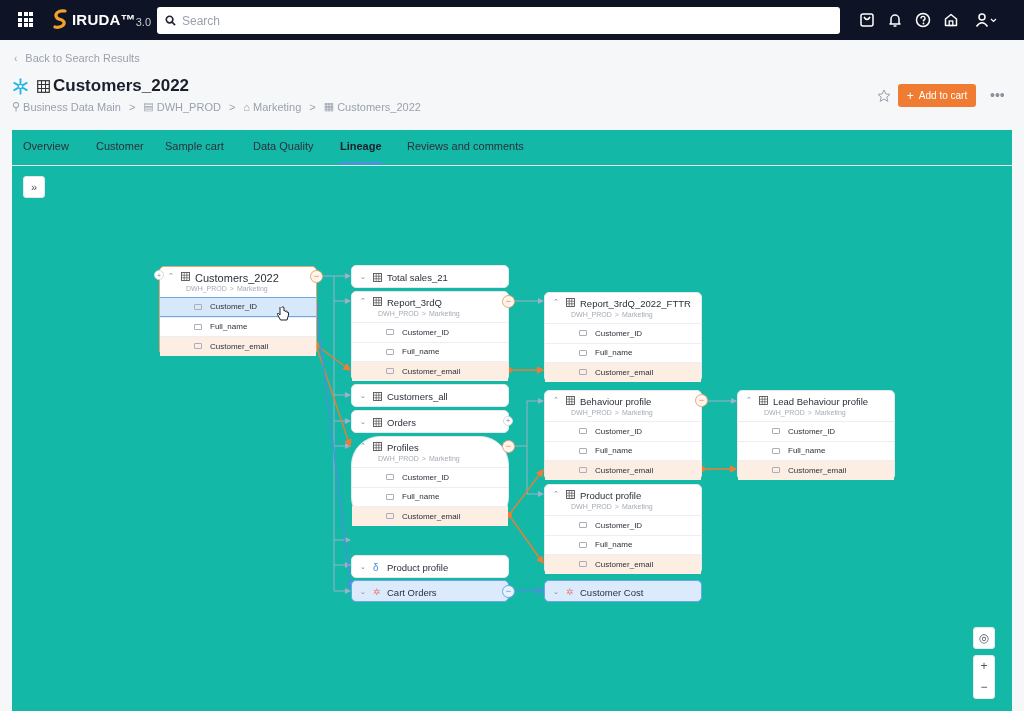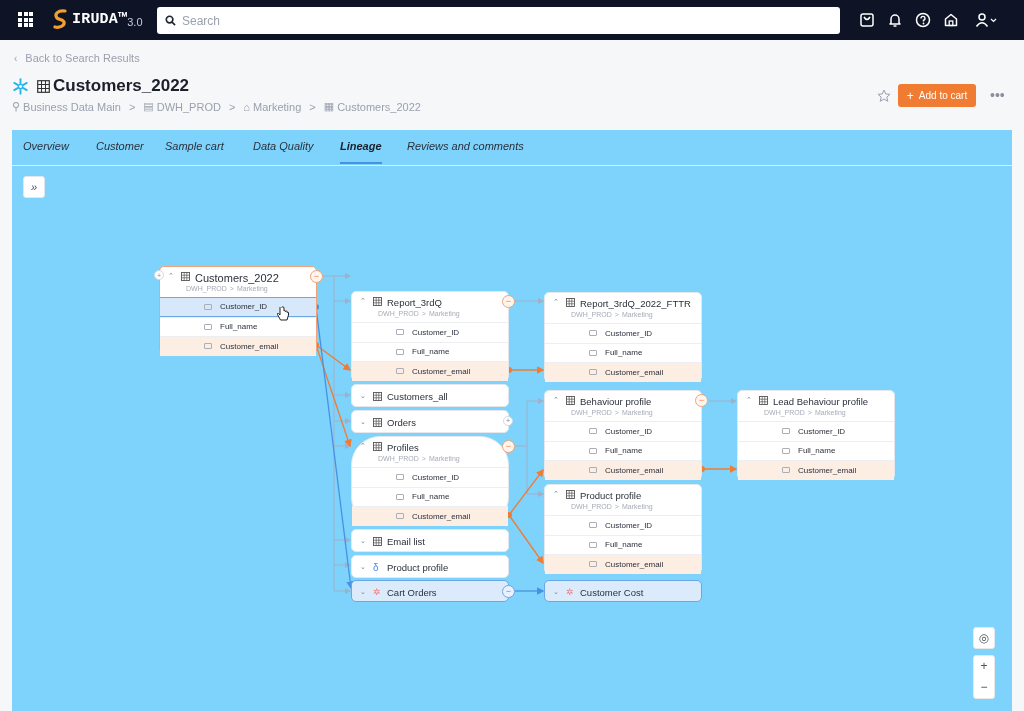--- a/index.html
+++ b/index.html
@@ -5,41 +5,41 @@
   * { box-sizing: border-box; margin: 0; padding: 0; }
   html, body { width: 1024px; height: 711px; overflow: hidden; }
   body { font-family: "Liberation Sans", sans-serif; background: #f6f7f9; color: #1f2430; position: relative; }
 
   
   .topbar { position: absolute; left: 0; top: 0; width: 1024px; height: 40px; background: #0e1426; display: flex; align-items: center; }
   .grid-icon { position: absolute; left: 18px; top: 12px; width: 15px; height: 15px; display: grid; grid-template-columns: repeat(3, 4px); grid-gap: 1.5px; }
   .grid-icon span { width: 4px; height: 4px; background: #fff; }
   .logo { position: absolute; left: 52px; top: 9px; display: flex; align-items: center; }
   .logo-mark { width: 16px; height: 20px; position: relative; }
-  .logo-text { color: #fff; font-weight: bold; font-size: 15px; margin-left: 4px; letter-spacing: 0.2px; font-family: Liberation Mono, monospace; }
+  .logo-text { color: #fff; font-weight: bold; font-size: 15px; margin-left: 4px; letter-spacing: 0.2px; }
   .logo-ver { color: #c7cbd6; font-size: 11px; margin-left: 0; margin-top: 6px; }
   .search { position: absolute; left: 157px; top: 7px; width: 683px; height: 27px; background: #fff; border-radius: 3px; display: flex; align-items: center; }
   .search svg { margin-left: 8px; }
   .search input { border: none; outline: none; font-family: "Liberation Sans", sans-serif; font-size: 12px; margin-left: 6px; width: 640px; color: #333; background: transparent; }
   .search input::placeholder { color: #9aa1ae; }
   .top-icon { position: absolute; top: 10px; width: 20px; height: 20px; display: flex; align-items: center; justify-content: center; }
 
   
   .back-link { position: absolute; left: 14px; top: 52px; font-size: 11px; color: #9aa1ae; display: flex; align-items: center; gap: 8px; }
   .title-row { position: absolute; left: 12px; top: 76px; display: flex; align-items: center; }
   .title { font-size: 17px; font-weight: bold; color: #1a1f2b; margin-left: 3px; }
   .crumbs { position: absolute; left: 12px; top: 100px; font-size: 11px; color: #9aa1ae; display: flex; align-items: center; gap: 6px; }
   .crumb { display: flex; align-items: center; gap: 3px; }
   .crumb-sep { margin: 0 2px; }
   .star { position: absolute; left: 877px; top: 89px; }
   .cart-btn { position: absolute; left: 898px; top: 84px; width: 78px; height: 23px; background: #f07c33; color: #fff; border-radius: 3px; font-size: 10px; display: flex; align-items: center; justify-content: center; gap: 5px; font-family: "Liberation Sans", sans-serif; border: none; }
   .more { position: absolute; left: 990px; top: 90px; color: #8a909c; font-size: 14px; letter-spacing: 0px; line-height: 10px; }
 
   
-  .panel { position: absolute; left: 12px; top: 130px; width: 1000px; height: 581px; background: #7dd3fc; font-style: italic; }
+  .panel { position: absolute; left: 12px; top: 130px; width: 1000px; height: 581px; background: #14b8a6; }
   .tabs { position: absolute; left: 0; top: 0; width: 1000px; height: 36px; border-bottom: 1px solid #e7e9ee; }
   .tab { position: absolute; top: 10px; font-size: 11px; color: #2b303b; }
   .tab.active { font-weight: bold; color: #1a1f2b; }
   .tab.active::after { content: ""; position: absolute; left: 0; right: 0; top: 22px; height: 2px; background: #4a90e2; }
   .expand-btn { position: absolute; left: 11px; top: 46px; width: 22px; height: 22px; border: 1px solid #e3e6eb; border-radius: 3px; background: #fff; color: #4a5060; font-size: 11px; display: flex; align-items: center; justify-content: center; }
 
   
   .canvas { position: absolute; left: 0; top: 0; width: 1024px; height: 711px; pointer-events: none; }
   .canvas * { pointer-events: auto; }
   svg.edges { position: absolute; left: 0; top: 0; pointer-events: none; }
@@ -47,21 +47,21 @@
   .node { position: absolute; background: #fff; border: 1px solid #e4e7ec; border-radius: 5px; font-size: 9.5px; color: #2b303b; }
   .node.source { border-color: #f0a476; }
   .node.selected { border-color: #6aa6e8; background: #dcebfb; }
   .node-head { position: relative; height: 22px; display: flex; align-items: center; padding-left: 8px; }
   .node.expanded .node-head { height: 30px; align-items: flex-start; padding-top: 5px; }
   .chev { font-size: 7px; color: #7a8090; width: 10px; }
   .tbl-icon { margin-left: 3px; margin-right: 5px; }
   .node-title { font-size: 9.5px; color: #2b303b; }
   .node.source .node-title { font-size: 11px; }
   .node-sub { position: absolute; left: 26px; top: 18px; font-size: 7px; color: #a6abb6; display: flex; align-items: center; gap: 3px; }
-  .col-row { height: 19.5px; border-top: 1px solid #eceef2; display: flex; align-items: center; padding-left: 44px; font-size: 8px; color: #2b303b; gap: 8px; }
+  .col-row { height: 19.5px; border-top: 1px solid #eceef2; display: flex; align-items: center; padding-left: 34px; font-size: 8px; color: #2b303b; gap: 8px; }
   .col-row.hl { background: #fdeee4; }
   .col-row.sel { background: #d8e8fb; border-top-color: #6aa6e8; border-bottom: 1px solid #6aa6e8; }
   .col-ico { width: 8px; height: 6px; border: 1px solid #a9aeb8; border-radius: 1px; }
   .collapse-dot { position: absolute; width: 13px; height: 13px; border-radius: 50%; border: 1px solid #f0a476; background: #fff5ef; display: flex; align-items: center; justify-content: center; font-size: 9px; color: #f07c33; line-height: 1; }
   .collapse-dot.blue { border-color: #6aa6e8; background: #e8f1fc; color: #4a90e2; }
   .collapse-dot.plus { border-color: #d6d9df; background: #fff; color: #8a909c; }
 
   .map-ctrl { position: absolute; left: 973px; width: 22px; background: #fff; border: 1px solid #e6e8ec; border-radius: 3px; display: flex; flex-direction: column; align-items: center; justify-content: center; color: #4a5060; font-size: 12px; }
 </style>
 </head>
@@ -283,20 +283,33 @@
         <span>Customer_email</span>
       </div>
     <div class="collapse-dot" style="left:150px; top:3px">−</div>
     <div class="collapse-dot plus" style="left:-6px; top:3px; width:10px; height:10px; font-size:7px">+</div>
   </div>
 
   <svg style="position:absolute; left:276px; top:306px" width="14" height="16" viewBox="0 0 14 16">
       <path d="M4 1 V9 L2.5 7.5 Q1 7 1.5 8.5 L4.5 14 H11 L12.5 9 V6.5 Q12 5.5 11 6.5 V5.5 Q10.5 4.5 9.5 5.5 V5 Q9 4 8 5 V1.5 Q7 0 5.5 1.5" fill="#fff" stroke="#222" stroke-width="1"></path>
     </svg>
 
+  <div class="node" style="left:351px; top:265px; width:158px; height:23px;">
+    <div class="node-head">
+        <span class="chev">⌄</span>
+    <svg class="tbl-icon" width="9" height="9" viewBox="0 0 9 9">
+          <rect x="0.5" y="0.5" width="8" height="8" fill="none" stroke="#555" stroke-width="0.9"></rect>
+          <line x1="0.5" y1="3.2" x2="8.5" y2="3.2" stroke="#555" stroke-width="0.7"></line>
+          <line x1="0.5" y1="5.8" x2="8.5" y2="5.8" stroke="#555" stroke-width="0.7"></line>
+          <line x1="3.2" y1="0.5" x2="3.2" y2="8.5" stroke="#555" stroke-width="0.7"></line>
+          <line x1="5.8" y1="0.5" x2="5.8" y2="8.5" stroke="#555" stroke-width="0.7"></line>
+        </svg>
+    <span class="node-title">Total sales_21</span>
+      </div>
+  </div>
 
   <div class="node expanded" style="left:351px; top:291px; width:158px; height:90px;">
     <div class="node-head">
         <span class="chev">⌃</span>
     <svg class="tbl-icon" width="9" height="9" viewBox="0 0 9 9">
           <rect x="0.5" y="0.5" width="8" height="8" fill="none" stroke="#555" stroke-width="0.9"></rect>
           <line x1="0.5" y1="3.2" x2="8.5" y2="3.2" stroke="#555" stroke-width="0.7"></line>
           <line x1="0.5" y1="5.8" x2="8.5" y2="5.8" stroke="#555" stroke-width="0.7"></line>
           <line x1="3.2" y1="0.5" x2="3.2" y2="8.5" stroke="#555" stroke-width="0.7"></line>
           <line x1="5.8" y1="0.5" x2="5.8" y2="8.5" stroke="#555" stroke-width="0.7"></line>
@@ -377,33 +390,20 @@
         <span class="col-ico"></span>
         <span>Full_name</span>
       </div>
     <div class="col-row hl">
         <span class="col-ico"></span>
         <span>Customer_email</span>
       </div>
     <div class="collapse-dot" style="left:150px; top:3px">−</div>
   </div>
 
-  <div class="node" style="left:351px; top:529px; width:158px; height:23px;">
-    <div class="node-head">
-        <span class="chev">⌄</span>
-    <svg class="tbl-icon" width="9" height="9" viewBox="0 0 9 9">
-          <rect x="0.5" y="0.5" width="8" height="8" fill="none" stroke="#555" stroke-width="0.9"></rect>
-          <line x1="0.5" y1="3.2" x2="8.5" y2="3.2" stroke="#555" stroke-width="0.7"></line>
-          <line x1="0.5" y1="5.8" x2="8.5" y2="5.8" stroke="#555" stroke-width="0.7"></line>
-          <line x1="3.2" y1="0.5" x2="3.2" y2="8.5" stroke="#555" stroke-width="0.7"></line>
-          <line x1="5.8" y1="0.5" x2="5.8" y2="8.5" stroke="#555" stroke-width="0.7"></line>
-        </svg>
-    <span class="node-title">Email list</span>
-      </div>
-  </div>
 
   <div class="node" style="left:351px; top:555px; width:158px; height:23px;">
     <div class="node-head">
         <span class="chev">⌄</span>
     <span class="tbl-icon" style="color:#4a90e2; font-size:10px; width:9px">δ</span>
     <span class="node-title">Product profile</span>
       </div>
   </div>
 
   <div class="node selected" style="left:351px; top:580px; width:158px; height:22px;">

